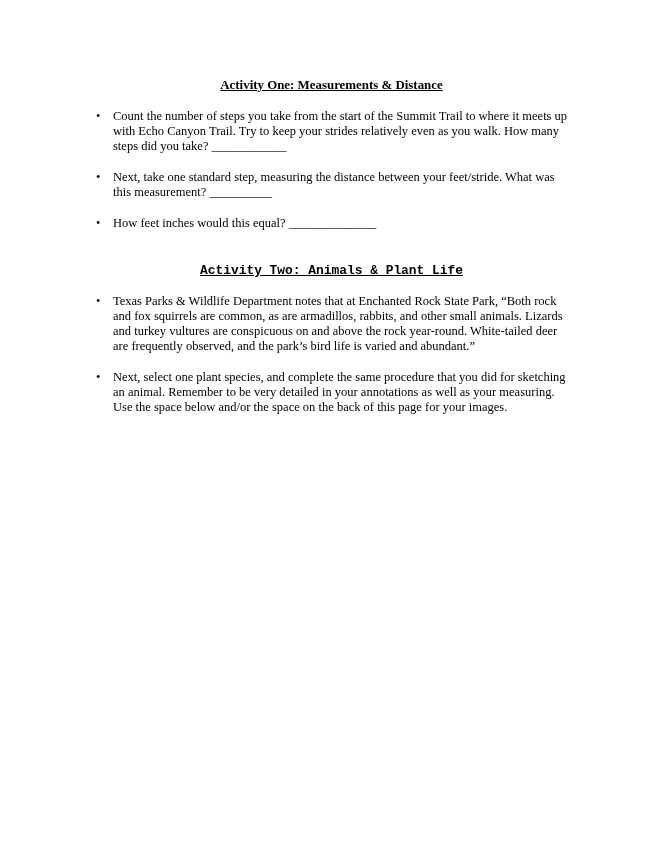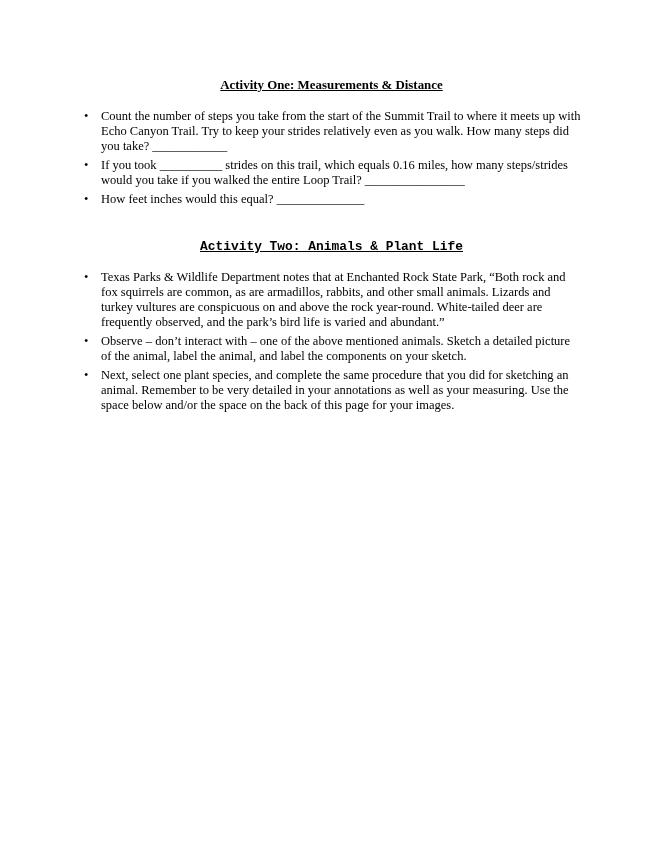--- a/index.html
+++ b/index.html
@@ -36,44 +36,43 @@
     font-family: Liberation Mono, monospace;
   }
   ul.bullet-list {
     list-style: none;
     margin: 16px 0 0 0;
     padding: 0;
   }
   ul.bullet-list li {
     position: relative;
     padding-left: 19px;
-    margin: 4px;
+    margin: 16px;
     white-space: pre-wrap;
   }
   ul.bullet-list li::before {
     content: "\2022";
     position: absolute;
     left: 2px;
     top: 0;
   }
 </style>
 </head>
 <body>
 
 <div class="page">
 
   <h2 class="section-title">Activity One: Measurements &amp; Distance</h2>
 
   <ul class="bullet-list">
     <li>Count the number of steps you take from the start of the Summit Trail to where it meets up with Echo Canyon Trail. Try to keep your strides relatively even as you walk. How many steps did you take? ____________</li>
-    <li>If you took __________ strides on this trail, which equals 0.16 miles, how many steps/strides would you take if you walked the entire Loop Trail? ________________</li>
+    <li>Next, take one standard step, measuring the distance between your feet/stride. What was this measurement? __________</li>
     <li>How feet inches would this equal? ______________</li>
   </ul>
 
   <h2 class="section-title second">Activity Two: Animals &amp; Plant Life</h2>
 
   <ul class="bullet-list">
     <li>Texas Parks &amp; Wildlife Department notes that at Enchanted Rock State Park, “Both rock and fox squirrels are common, as are armadillos, rabbits, and other small animals. Lizards and turkey vultures are conspicuous on and above the rock year-round. White-tailed deer are frequently observed, and the park’s bird life is varied and abundant.”</li>
-    <li>Observe – don’t interact with – one of the above mentioned animals. Sketch a detailed picture of the animal, label the animal, and label the components on your sketch.</li>
     <li>Next, select one plant species, and complete the same procedure that you did for sketching an animal. Remember to be very detailed in your annotations as well as your measuring. Use the space below and/or the space on the back of this page for your images.</li>
   </ul>
 
 </div>
 
 </body></html>

